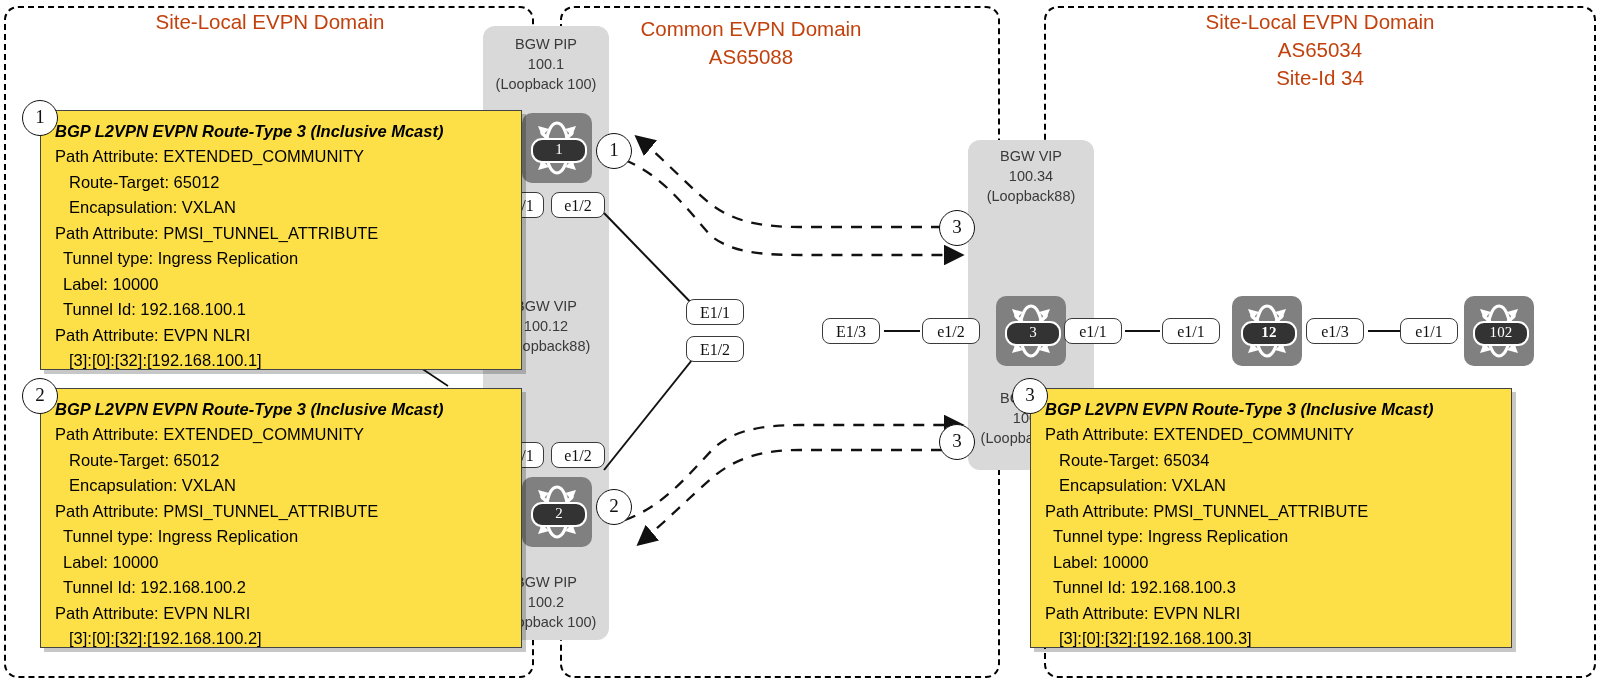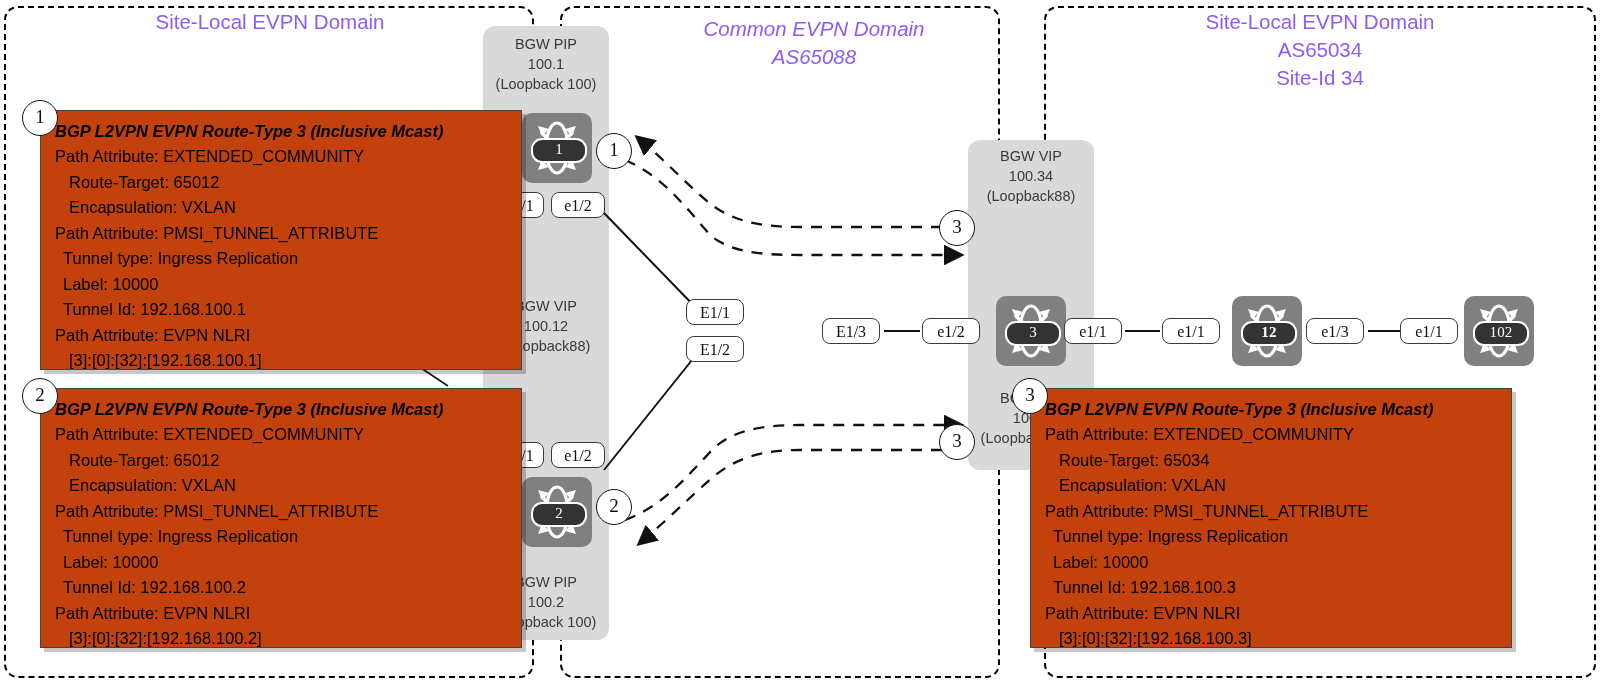--- a/index.html
+++ b/index.html
@@ -16,21 +16,21 @@
     border:2.5px dashed #000;
     border-radius:14px;
     box-sizing:border-box;
     background:transparent;
   }
   .domain-title{
     position:absolute;
     text-align:center;
     font-size:20.5px;
     line-height:28px;
-    color:#8b5cf6;
+    color:#c2410c;
     white-space:nowrap;
   }
 
   
   .band{
     position:absolute;
     background:#d9d9d9;
     border-radius:12px;
   }
   .band-label{
@@ -77,21 +77,21 @@
     text-align:center;
     color:#111;
     font-family:"Liberation Serif", serif;
     white-space:nowrap;
     box-sizing:border-box;
   }
 
   
   .callout{
     position:absolute;
-    background:#c2410c;
+    background:#fde047;
     border:1.6px solid #444;
     box-sizing:border-box;
     padding:8px 10px 8px 14px;
     box-shadow:4px 4px 0 rgba(0,0,0,0.22);
   }
   .callout .hdr{
     font-weight:bold;font-style:italic;
     font-size:16.5px;line-height:25px;
     white-space:nowrap;
   }
@@ -121,21 +121,21 @@
 <div id="stage">
 
   <div class="domain" style="left:4px;top:6px;width:530px;height:672px;"></div>
   <div class="domain" style="left:560px;top:6px;width:440px;height:672px;"></div>
   <div class="domain" style="left:1044px;top:6px;width:552px;height:672px;"></div>
 
   <div class="domain-title" style="left:110px;top:8px;width:320px;">
     <div>Site-Local EVPN Domain</div>
   </div>
 
-  <div class="domain-title" style="left:659px;top:15px;width:310px;font-style:italic;">
+  <div class="domain-title" style="left:596px;top:15px;width:310px;">
     <div>Common EVPN Domain</div>
     <div>AS65088</div>
   </div>
 
   <div class="domain-title" style="left:1155px;top:8px;width:330px;">
     <div>Site-Local EVPN Domain</div>
     <div>AS65034</div>
     <div>Site-Id 34</div>
   </div>
 

